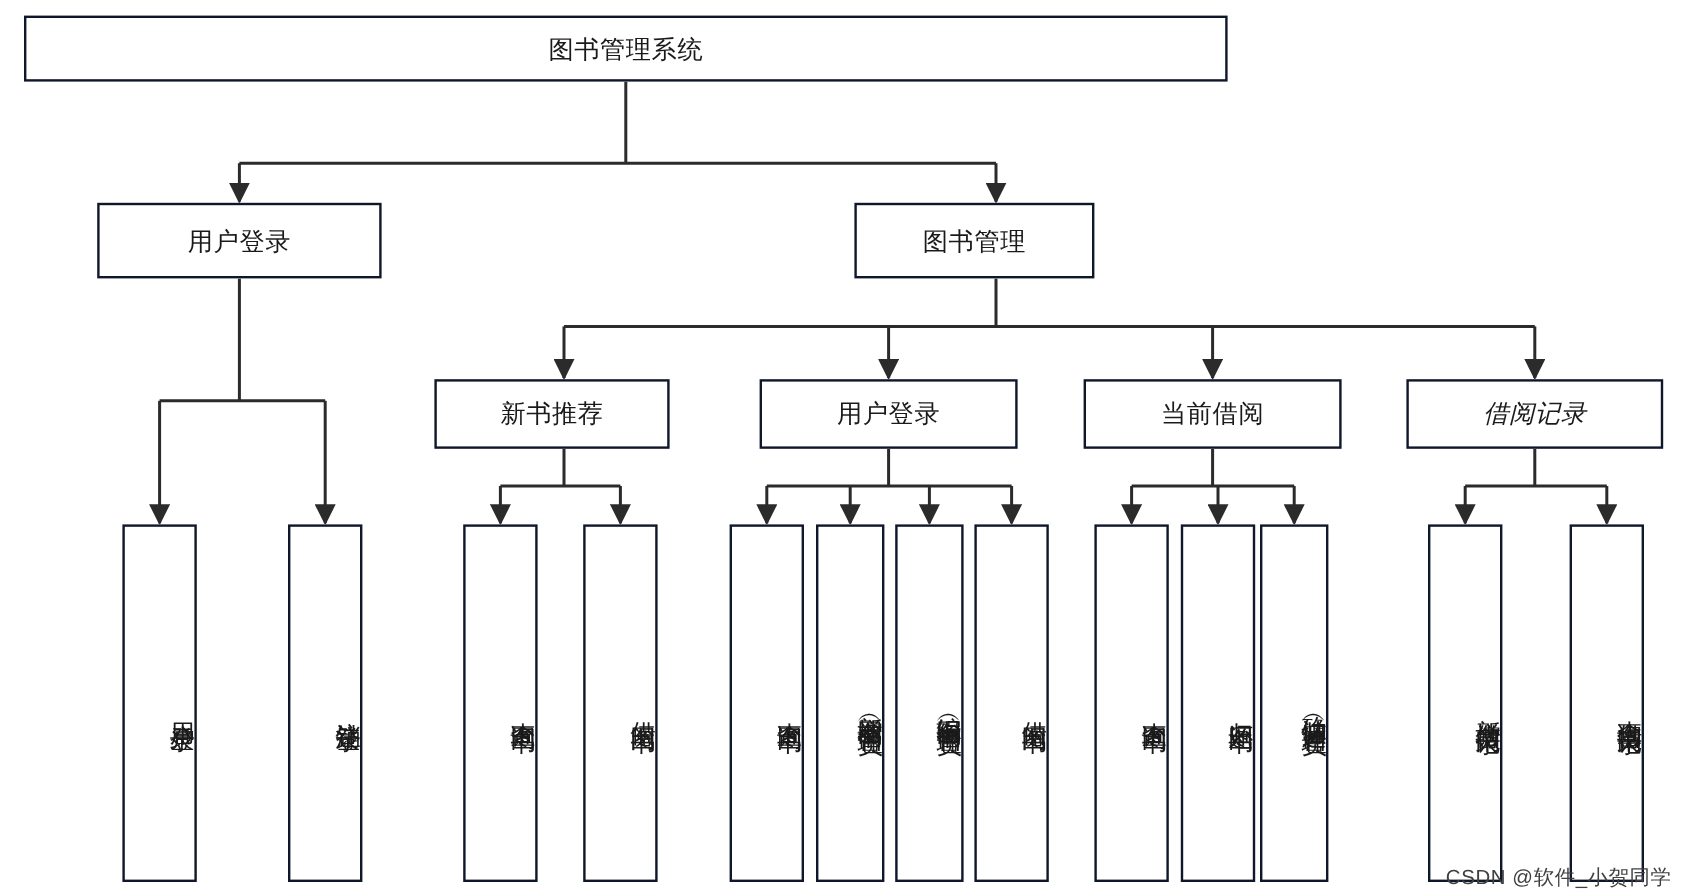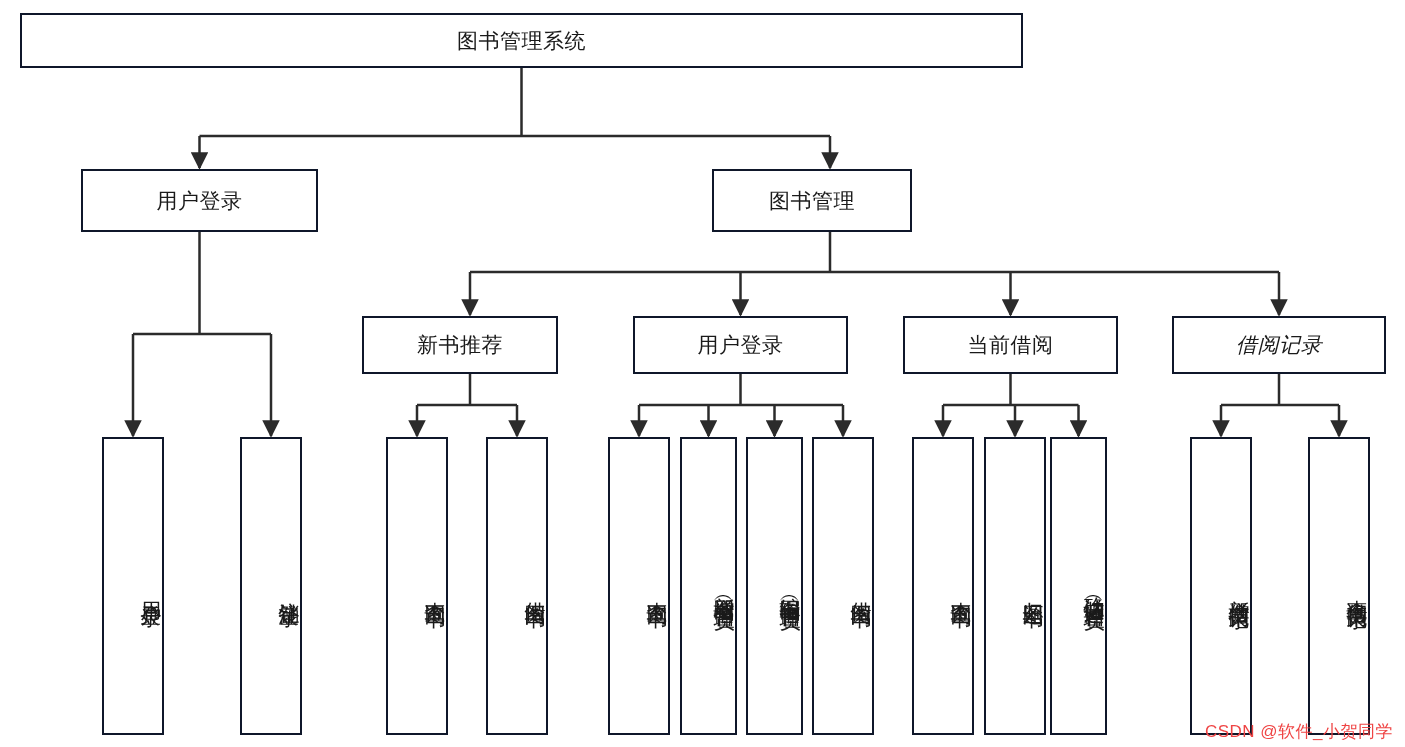--- a/index.html
+++ b/index.html
@@ -52,21 +52,21 @@
     justify-content: center;
   }
   .node-label {
     white-space: nowrap;
   }
   .watermark {
     position: absolute;
     right: 12px;
     bottom: 4px;
     font-size: 17px;
-    color: #ef4444;
+    color: #404040;
     white-space: nowrap;
     letter-spacing: 0.5px;
   }
 </style>
 </head>
 <body>
 
 <div id="diagram-root">
 
   <svg class="edges" viewBox="0 0 1405 747" xmlns="http://www.w3.org/2000/svg">

